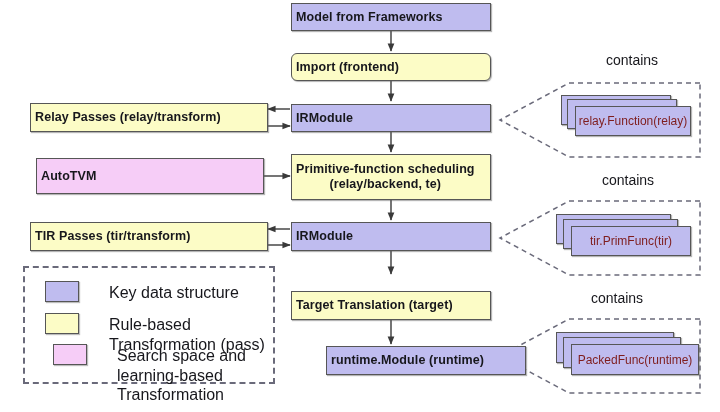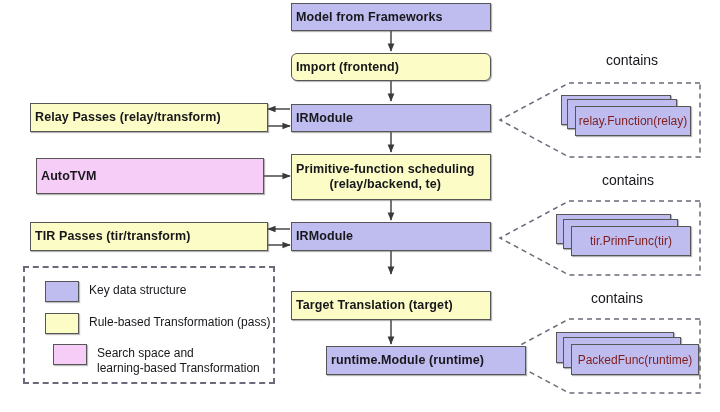--- a/index.html
+++ b/index.html
@@ -71,22 +71,22 @@
     height: 21px;
     box-sizing: border-box;
     border: 1px solid #565656;
     flex: 0 0 auto;
     box-shadow: 1px 1px 1px rgba(90,90,90,0.4);
   }
   .legend-swatch.data   { background: #bfbcef; }
   .legend-swatch.pass   { background: #fcfcc6; }
   .legend-swatch.search { background: #f6cdf7; }
   .legend-text {
-    margin-left: 10px;
-    font-size: 12px;
+    margin-left: 30px;
+    font-size: 16px;
     color: #17171c;
     line-height: 1.22;
     white-space: pre-line;
     padding-top: 2px;
   }
 
   
   .contains-title {
     position: absolute;
     font-size: 14px;

